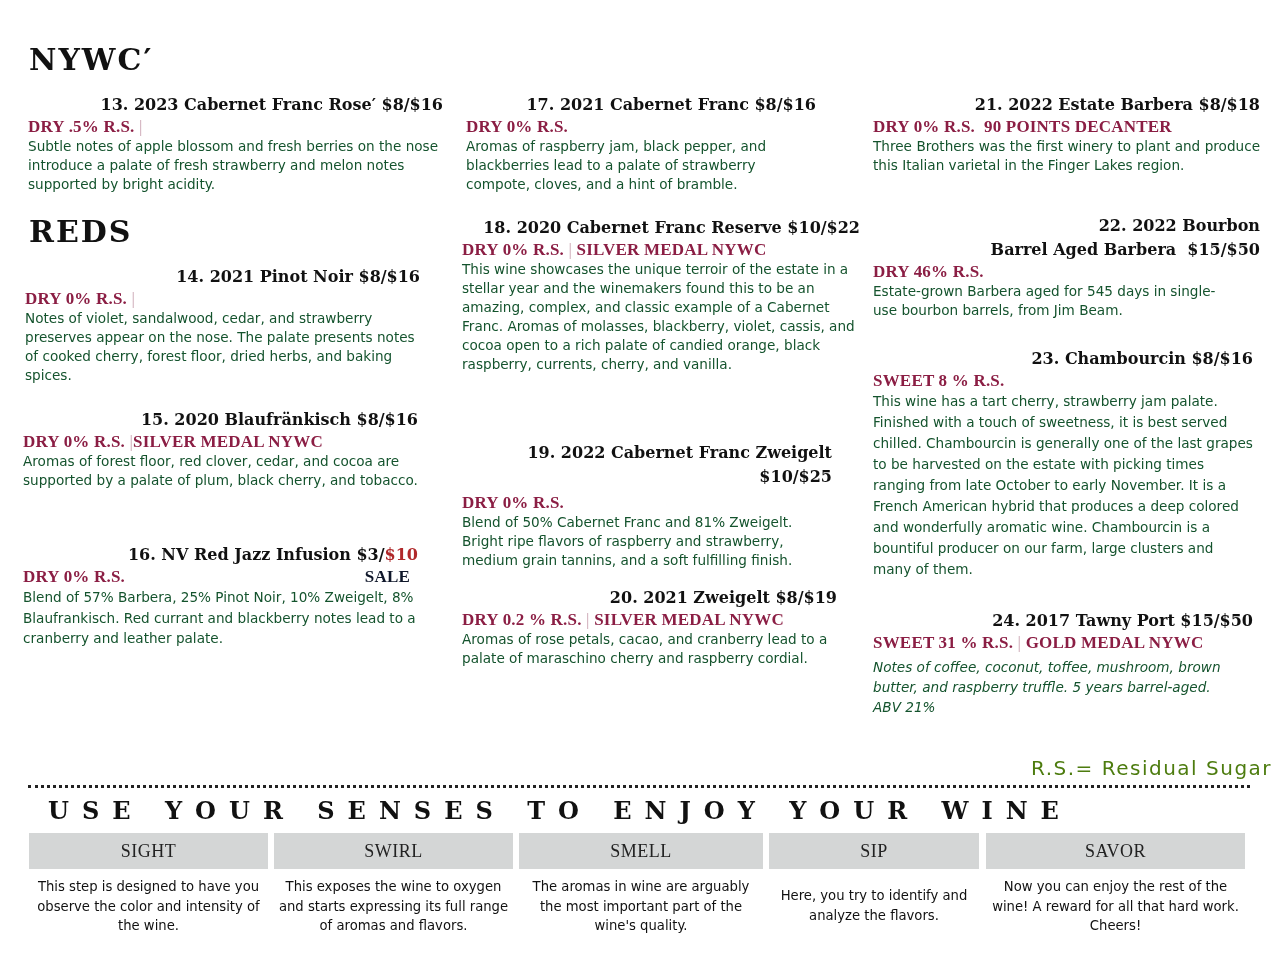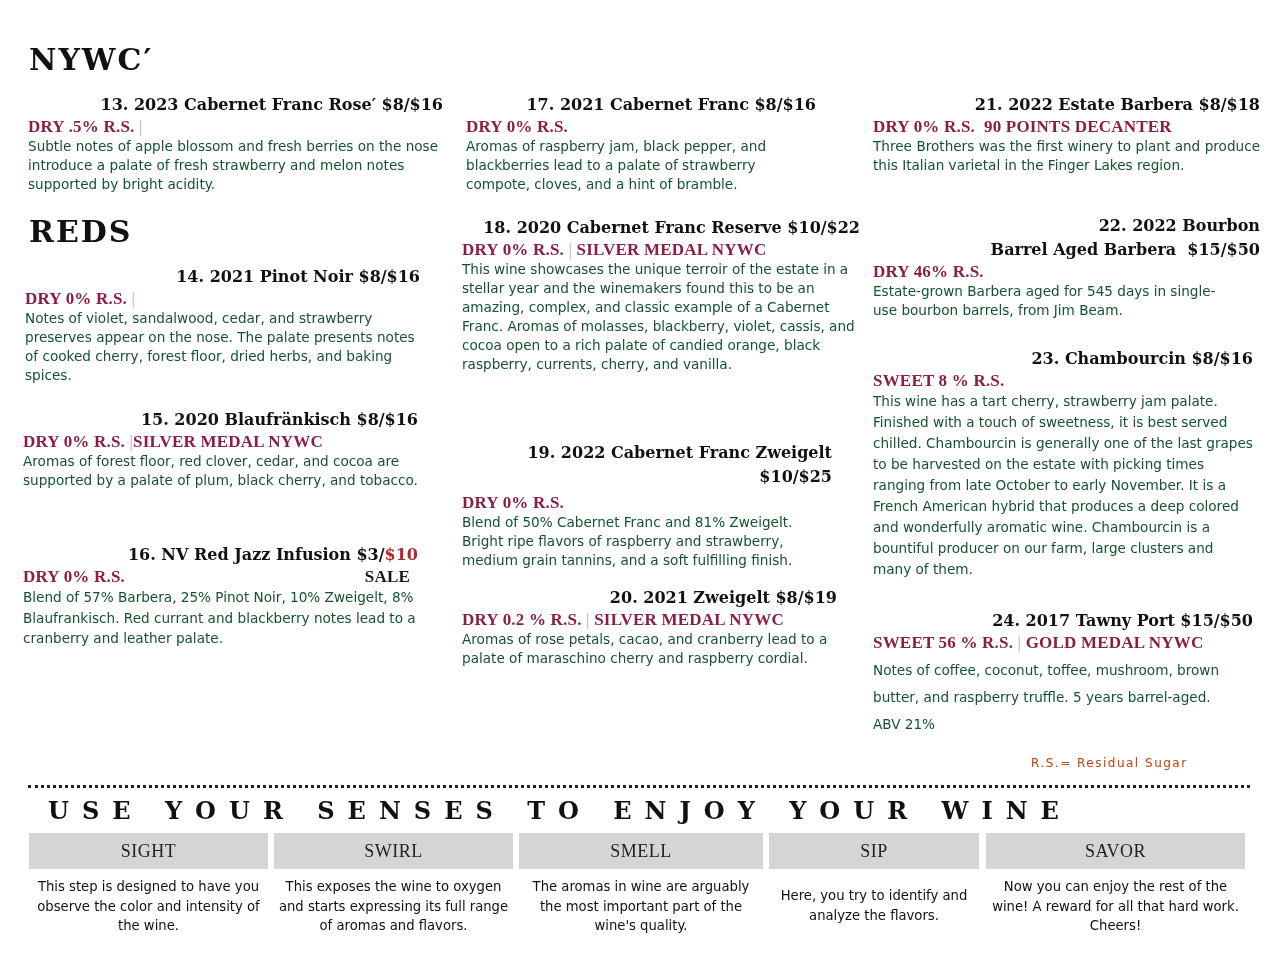--- a/index.html
+++ b/index.html
@@ -8,21 +8,21 @@
   .section-title { font-family: "DejaVu Serif", serif; font-weight: bold; font-size: 30px; letter-spacing: 2px; color: #111; }
   .wine { position: absolute; }
   .wine-title { font-family: "DejaVu Serif", serif; font-weight: bold; font-size: 16px; line-height: 24px; color: #111; white-space: nowrap; text-align: right; }
   .wine-title.wrap { white-space: normal; }
   .wine-meta { font-family: "Liberation Serif", serif; font-weight: bold; font-size: 17px; line-height: 20px; color: #8b1e44; white-space: nowrap; letter-spacing: 0.2px; }
   .wine-meta .sep { color: #c9a3b1; font-weight: normal; }
   .wine-desc { font-family: "DejaVu Sans", sans-serif; font-size: 13.6px; line-height: 19px; color: #14532d; }
   .wine-desc.justify { text-align: justify; }
   .sale-price { color: #b0282a; }
   .sale-tag { color: #0f172a; position: absolute; right: 0; top: 0; }
-  .footnote { font-family: "DejaVu Sans", sans-serif; font-size: 12px; letter-spacing: 1.5px; color: #c2410c; }
+  .footnote { font-family: "DejaVu Sans", sans-serif; font-size: 20px; letter-spacing: 1.5px; color: #4d7c0f; }
   .dotted { position: absolute; left: 28px; width: 1222px; top: 785px; border-top: 3px dotted #222; height: 0; }
   .senses-title { position: absolute; top: 796px; left: 0; width: 1120px; text-align: center; font-family: "DejaVu Serif", serif; font-size: 24px; letter-spacing: 13px; color: #111; font-weight: bold; }
   .sense { position: absolute; top: 833px; }
   .sense-head { background: #d4d6d6; height: 36px; line-height: 36px; text-align: center; font-family: "Liberation Serif", serif; font-size: 18px; color: #222; letter-spacing: 0.5px; }
   .sense-text { text-align: center; font-family: "DejaVu Sans", sans-serif; font-size: 13.2px; line-height: 19.5px; color: #111; margin-top: 8px; padding: 0 4px; }
   .sense-text.mid { margin-top: 17px; }
 </style>
 </head>
 <body>
 
@@ -91,22 +91,22 @@
 </div>
 
 <div class="wine" style="left:873px; top:347px; width:380px;">
   <div class="wine-title">23. Chambourcin $8/$16</div>
   <div class="wine-meta">SWEET 8 % R.S.</div>
   <div class="wine-desc" style="line-height:21px;">This wine has a tart cherry, strawberry jam palate. Finished with a touch of sweetness, it is best served chilled. Chambourcin is generally one of the last grapes to be harvested on the estate with picking times ranging from late October to early November. It is a French American hybrid that produces a deep colored and wonderfully aromatic wine. Chambourcin is a bountiful producer on our farm, large clusters and many of them.</div>
 </div>
 
 <div class="wine" style="left:873px; top:609px; width:380px;">
   <div class="wine-title">24. 2017 Tawny Port $15/$50</div>
-  <div class="wine-meta" style="margin-bottom:4px;"><span>SWEET 56 % R.S.</span> <span class="sep">|</span> <span>GOLD MEDAL NYWC</span></div>
-  <div class="wine-desc" style="width:350px; line-height:27px;">Notes of coffee, coconut, toffee, mushroom, brown butter, and raspberry truffle. 5 years barrel-aged. ABV 21%</div>
+  <div class="wine-meta" style="margin-bottom:4px;"><span>SWEET 31 % R.S.</span> <span class="sep">|</span> <span>GOLD MEDAL NYWC</span></div>
+  <div class="wine-desc" style="width:350px; line-height:20px;font-style:italic;">Notes of coffee, coconut, toffee, mushroom, brown butter, and raspberry truffle. 5 years barrel-aged. ABV 21%</div>
 </div>
 
 <div class="abs footnote" style="left:1031px; top:756px;">R.S.= Residual Sugar</div>
 
 <div class="dotted"></div>
 
 <div class="senses-title">USE YOUR SENSES TO ENJOY YOUR WINE</div>
 
 <div class="sense" style="left:29px; width:239px;">
   <div class="sense-head">SIGHT</div>

